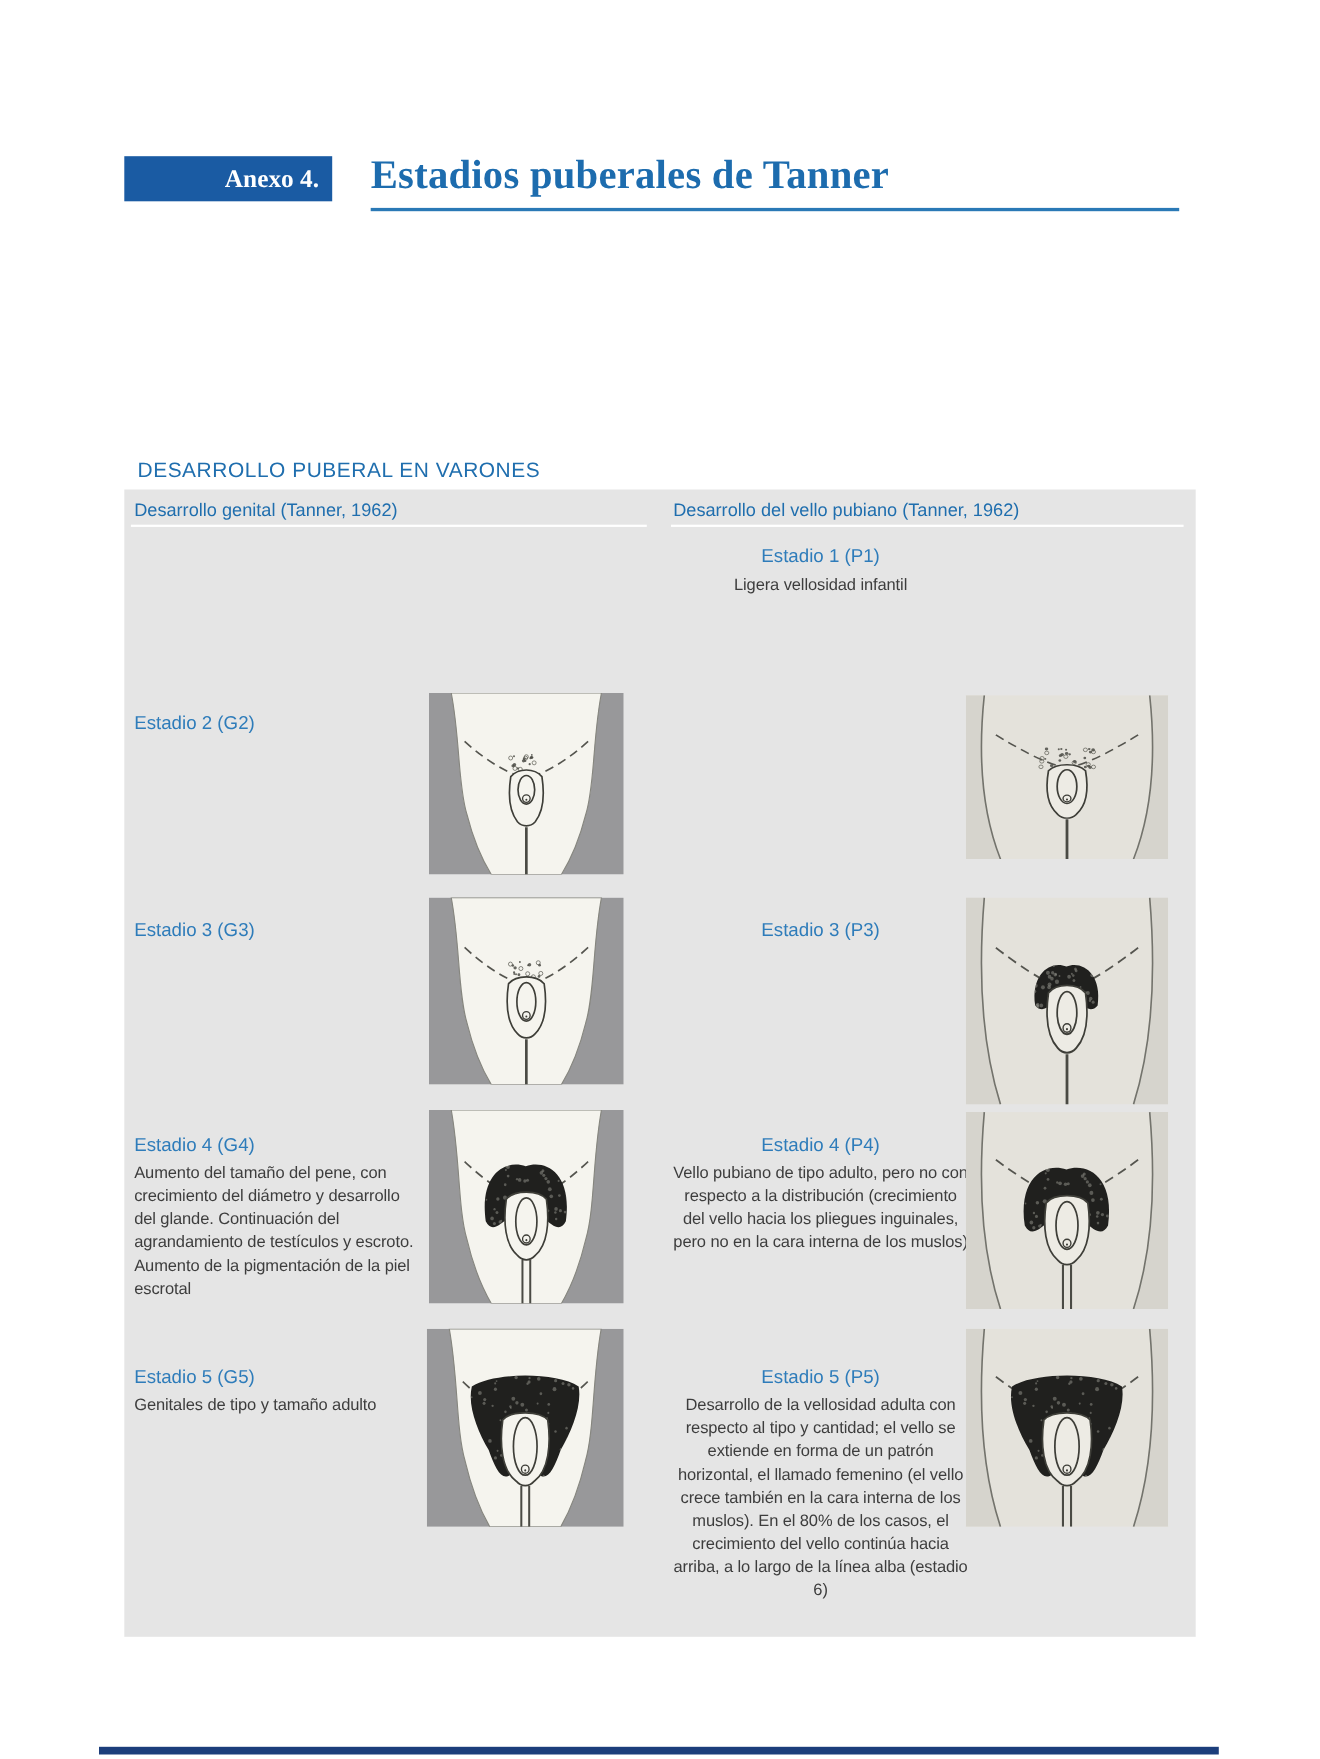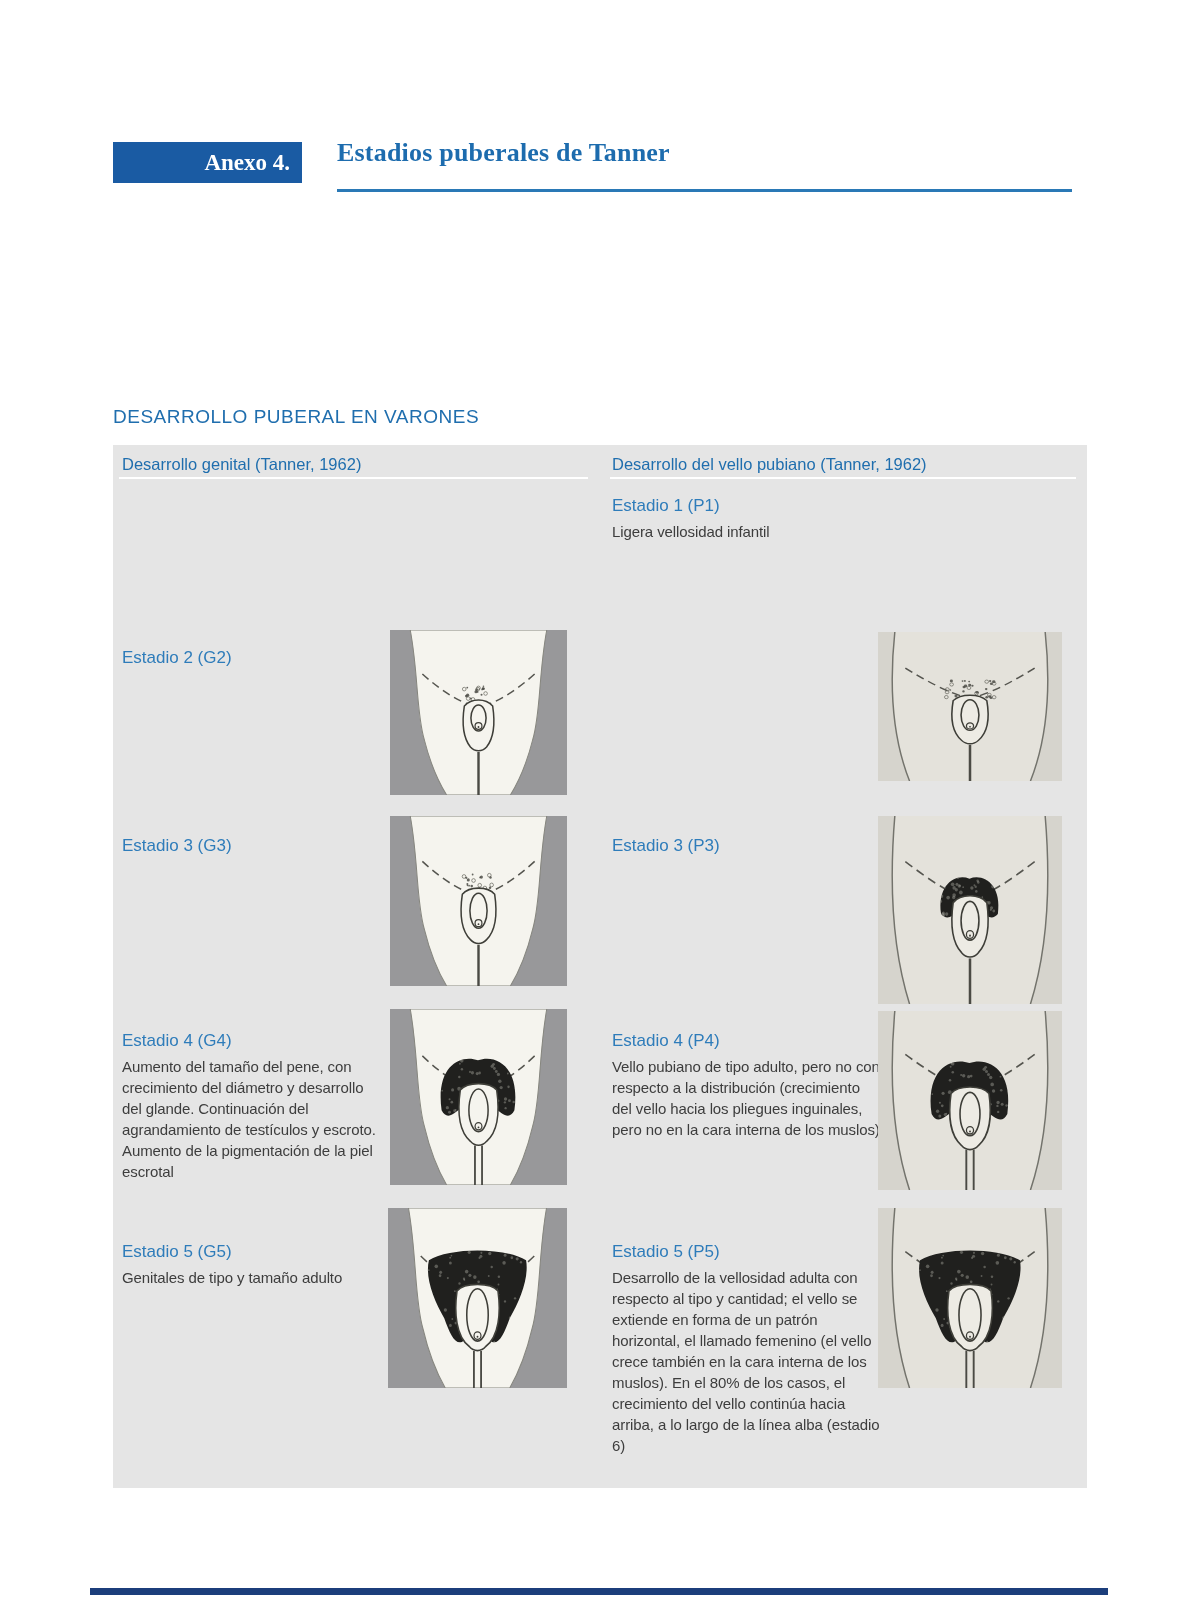--- a/index.html
+++ b/index.html
@@ -4,41 +4,41 @@
 <style>
   html,body{margin:0;padding:0;background:#ffffff;}
   .page{position:relative;width:1108px;height:1599px;background:#ffffff;
         font-family:"Liberation Sans",sans-serif;overflow:hidden;}
 
   .annex-box{position:absolute;left:113px;top:142px;width:189px;height:41px;
              background:#1a5ba3;color:#ffffff;font-family:"Liberation Serif",serif;
              font-size:23px;line-height:41px;text-align:right;padding-right:12px;
              box-sizing:border-box;font-weight:600;}
   .page-title{position:absolute;left:337px;top:138px;margin:0;
-              font-family:"Liberation Serif",serif;font-size:26px;font-weight:700;
+              font-family:"Liberation Serif",serif;font-size:37px;font-weight:700;
               color:#1d6cae;letter-spacing:.2px;}
   .title-rule{position:absolute;left:337px;top:189px;width:735px;height:3px;background:#2a79b6;}
 
-  .section-heading{position:absolute;left:113px;top:406px;margin:0;font-size:19px;
+  .section-heading{position:absolute;left:113px;top:406px;margin:12px;font-size:19px;
                    font-weight:400;color:#1f6eae;letter-spacing:.5px;}
 
   .tanner-table{position:absolute;left:113px;top:445px;width:974px;height:1043px;
                 background:#e5e5e5;}
   .col-header{position:absolute;top:10px;font-size:16.5px;color:#1f6eae;white-space:nowrap;}
   .col-header.c0{left:9px;}
   .col-header.c1{left:499px;}
   .header-rule{position:absolute;top:32px;height:2px;background:#ffffff;}
   .header-rule.c0{left:6px;width:469px;}
   .header-rule.c1{left:497px;width:466px;}
 
   .cell{position:absolute;}
   .cell h3{margin:0 0 5px 0;font-size:17px;font-weight:400;color:#2e7cba;}
   .cell p{margin:0;font-size:15px;line-height:1.4;color:#3d3d3d;letter-spacing:-0.1px;}
   .cell.left-col{left:9px;width:265px;}
-  .cell.right-col{left:499px;width:268px;}
+  .cell.right-col{left:499px;width:268px;text-align:center;}
   .r1{top:51px;} .r2{top:203px;} .r3{top:391px;} .r4{top:586px;} .r5{top:797px;}
 
   .fig{position:absolute;}
   .fig svg{width:100%;height:100%;display:block;}
   .fig-g2{left:277px;top:185px;width:177px;height:165px;}
   .fig-g3{left:277px;top:371px;width:177px;height:170px;}
   .fig-g4{left:277px;top:564px;width:177px;height:176px;}
   .fig-g5{left:275px;top:763px;width:179px;height:180px;}
   .fig-p2{left:765px;top:187px;width:184px;height:149px;}
   .fig-p3{left:765px;top:371px;width:184px;height:188px;}

